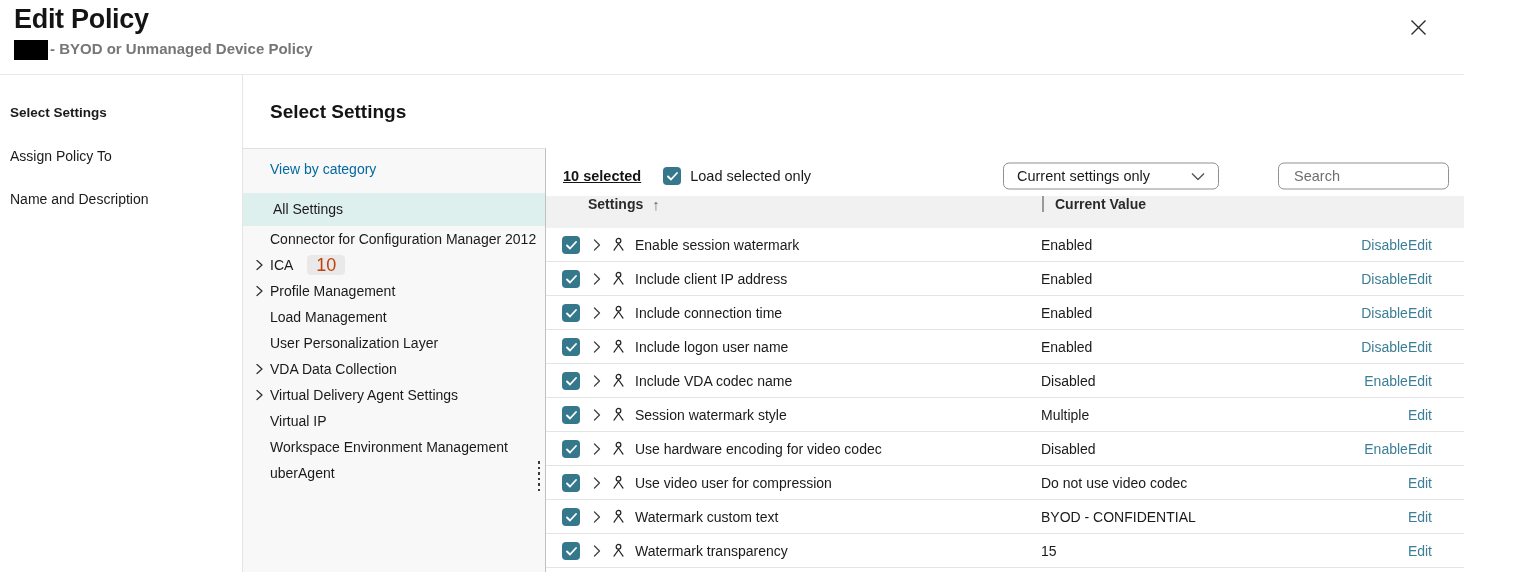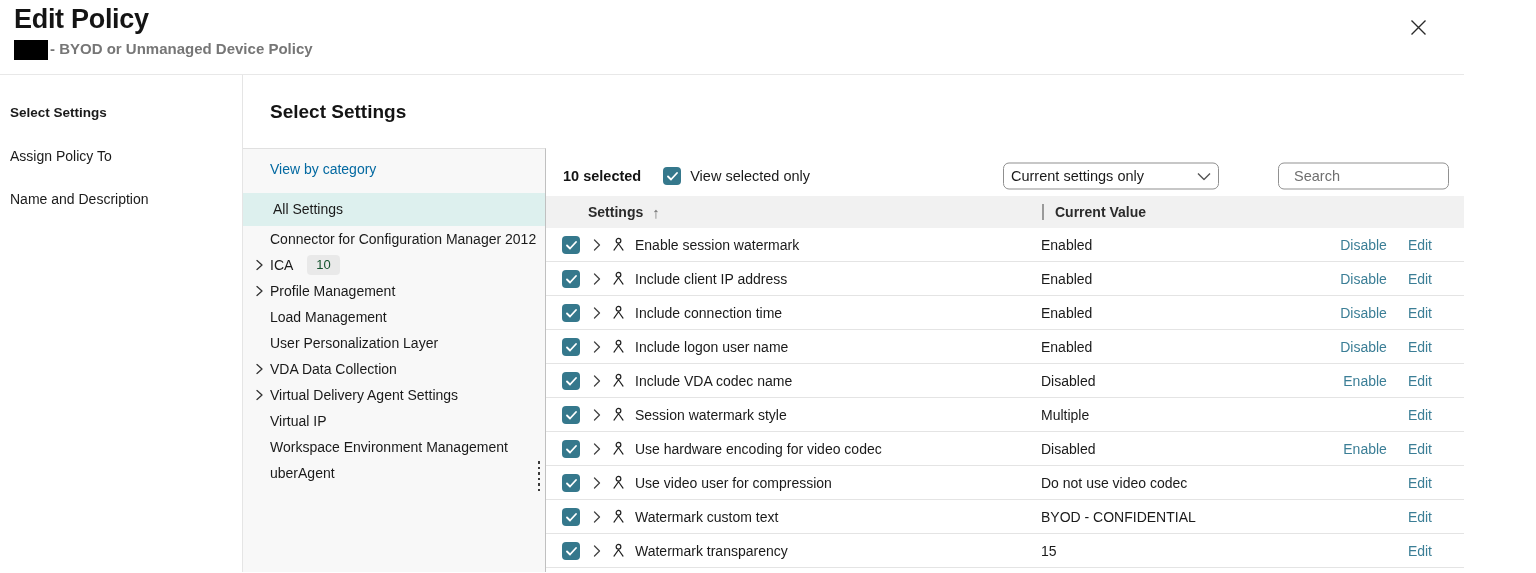--- a/index.html
+++ b/index.html
@@ -29,49 +29,49 @@
   .nav-item.active{font-weight:700;font-size:13.5px;}
 
   .mid{width:303px;flex:none;display:flex;flex-direction:column;}
   .mid h2{margin:26px 27px 0;font-size:19px;font-weight:600;color:#141414;line-height:22px;}
   .cat-box{margin-top:25px;flex:1;border-top:1px solid #e0e0e0;border-right:1px solid #c0c0c0;background:var(--panel-bg);position:relative;}
   .view-label{padding:12px 0 0 27px;font-size:14px;color:#0369a1;height:32px;}
   .cat-list{list-style:none;margin-top:12px;}
   .cat-item{position:relative;height:26px;line-height:26px;padding-left:27px;font-size:14px;color:#1a1a1a;cursor:pointer;white-space:nowrap;display:flex;align-items:center;}
   .cat-item.selected{height:33px;line-height:33px;background:var(--selected-mint);padding-left:30px;}
   .cat-chevron{position:absolute;left:13px;top:50%;transform:translateY(-50%);display:flex;}
-  .badge{margin-left:14px;background:#e9e9e9;border-radius:4px;padding:2px 9px;font-size:13px;color:#14532d;line-height:16px;}
+  .badge{margin-left:14px;background:#e9e9e9;border-radius:4px;padding:2px 9px;font-size:18px;color:#c2410c;line-height:16px;}
   .drag-dots{position:absolute;right:5px;top:312px;display:flex;flex-direction:column;gap:3px;cursor:col-resize;}
   .drag-dots i{width:2.5px;height:2.5px;background:#3a3a3a;display:block;}
 
   
   .table-panel{flex:1;position:relative;}
   .toolbar{margin-top:80px;height:41px;display:flex;align-items:center;padding-left:17px;position:relative;}
-  .sel-count{font-weight:700;font-size:14.5px;color:#141414;}
+  .sel-count{font-weight:700;font-size:14.5px;color:#141414;text-decoration:underline;}
   .cb{width:18px;height:18px;border-radius:4px;background:var(--accent-teal);display:inline-flex;align-items:center;justify-content:center;flex:none;cursor:pointer;}
   .toolbar .cb{margin-left:22px;}
   .cb-label{margin-left:9px;font-size:14.5px;color:#1a1a1a;}
   .toolbar-right{position:absolute;right:15px;top:50%;transform:translateY(-50%);display:flex;gap:11px;}
-  .dropdown{width:216px;height:27px;border:1px solid #8f8f8f;border-radius:6px;display:flex;align-items:center;justify-content:space-between;padding:0 7px;font-size:14.5px;color:#1a1a1a;cursor:pointer;background:#fff;}
+  .dropdown{width:216px;height:27px;border:1px solid #8f8f8f;border-radius:6px;display:flex;align-items:center;justify-content:space-between;padding:0 13px;font-size:14.5px;color:#1a1a1a;cursor:pointer;background:#fff;}
   .search{width:171px;height:27px;border:1px solid #919191;border-radius:6px;padding:0 15px;font-size:14.5px;color:#333;background:#fff;margin-left:48px;}
   .search::placeholder{color:#6f6f6f;opacity:1;}
 
-  .thead{height:32px;background:var(--thead-bg);display:flex;align-items:center;padding-left:42px;position:relative;font-size:14px;font-weight:700;color:#2b2b2b;}
+  .thead{height:32px;background:var(--thead-bg);display:flex;align-items:flex-start;padding-left:42px;position:relative;font-size:14px;font-weight:700;color:#2b2b2b;}
   .sort{margin-left:9px;color:#6f6f6f;font-weight:400;font-size:15px;cursor:pointer;}
   .col-div{position:absolute;left:496px;width:2px;height:16px;background:#9a9a9a;cursor:col-resize;}
   .th-value{position:absolute;left:509px;}
 
   .row{height:34px;border-bottom:1px solid var(--row-border);display:flex;align-items:center;padding-left:16px;position:relative;font-size:14px;}
   .row-chevron{margin-left:13px;display:flex;cursor:pointer;}
   .person{margin-left:10px;display:flex;}
   .name{margin-left:9px;color:#1a1a1a;white-space:nowrap;}
   .value{position:absolute;left:495px;color:#1a1a1a;white-space:nowrap;}
   .links{position:absolute;right:32px;display:flex;align-items:center;}
   .links a{color:var(--link-color);text-decoration:none;font-size:14px;cursor:pointer;}
-  .links .action{min-width:50px;text-align:right;margin-right:21px;}
+  .links .action{min-width:50px;text-align:right;}
 </style>
 </head>
 <body>
 
 <div class="app">
 
   <header class="top">
     <h1>Edit Policy</h1>
     <div class="subtitle">
       <span class="redacted"></span>
@@ -184,21 +184,21 @@
     <section class="table-panel">
       <div class="toolbar">
         <span class="sel-count">10 selected</span>
         <span class="cb">
           <span>
             <svg width="11" height="9" viewBox="0 0 11 9">
                 <polyline points="1,4.5 4,7.5 10,1" fill="none" stroke="#fff" stroke-width="1.8" stroke-linecap="round" stroke-linejoin="round"></polyline>
               </svg>
           </span>
         </span>
-        <span class="cb-label">View selected only</span>
+        <span class="cb-label">Load selected only</span>
         <div class="toolbar-right">
           <div class="dropdown">
             <span>Current settings only</span>
             <span>
               <svg width="14" height="8" viewBox="0 0 14 8">
                   <polyline points="1,1 7,7 13,1" fill="none" stroke="#555" stroke-width="1.4"></polyline>
                 </svg>
             </span>
           </div>
           <input class="search" type="text" placeholder="Search" style="">

